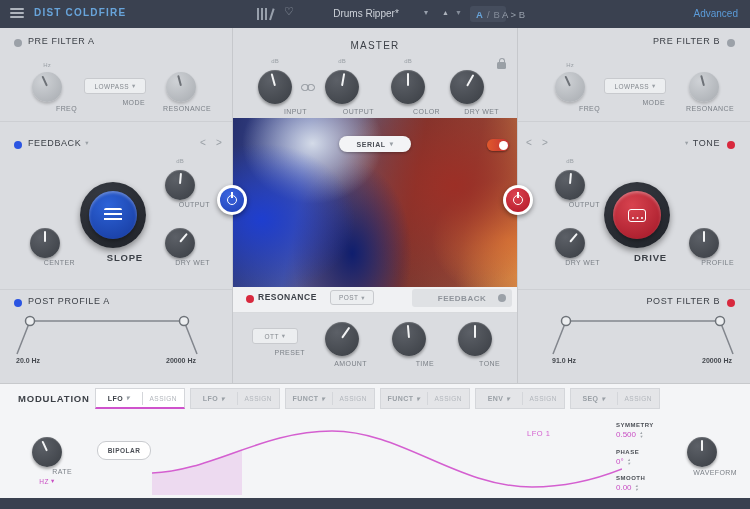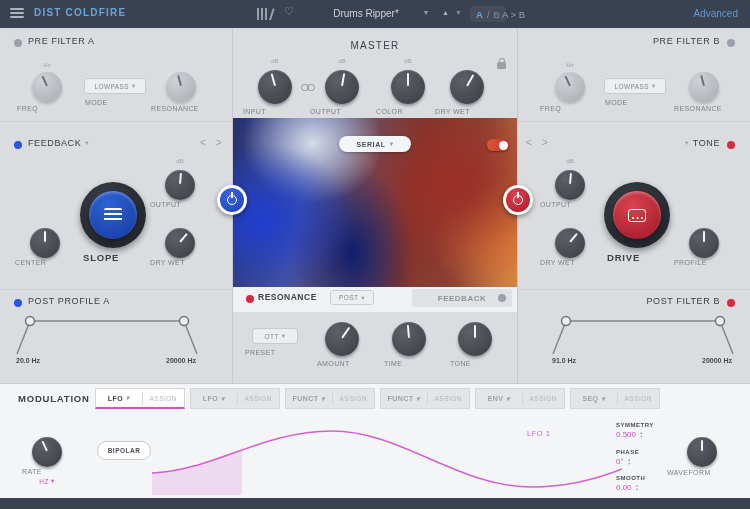--- a/index.html
+++ b/index.html
@@ -26,21 +26,21 @@
   .ab-pill .a{color:#68a4da;font-weight:bold}
   .ab-pill .sep,.ab-pill .b{color:#848c99}
   .a2b{position:absolute;left:502px;top:9px;font-size:9.5px;color:#98a0ac}
   .advanced{position:absolute;right:12px;top:8px;font-size:10px;color:#5b9bd8}
   
   .sec-title{position:absolute;font-size:9px;font-weight:normal;color:#3c4047;letter-spacing:.6px;display:flex;gap:4px;align-items:center}
   .chev{font-size:6.5px;color:#9aa0a6}
   .led{position:absolute;width:8px;height:8px;border-radius:50%}
   .led.gray{background:#9ba1a8}.led.blue{background:#2b55e2}.led.red{background:#d8293e}
   .navarrow{position:absolute;font-size:10px;color:#9aa0a6}
-  .klabel{position:absolute;font-size:7px;color:#7c8188;letter-spacing:.4px;text-align:left}
+  .klabel{position:absolute;font-size:7px;color:#7c8188;letter-spacing:.4px;text-align:right}
   .klabel.bold{font-size:9.5px;font-weight:bold;color:#3c4047;letter-spacing:.8px}
   .kunit{position:absolute;font-size:6px;color:#9aa0a6;text-align:center}
   .knob{position:absolute;border-radius:50%}
   .knob.sm{width:30px;height:30px}
   .knob.md{width:34px;height:34px}
   .knob.dark{background:radial-gradient(circle at 35% 30%,#5c6067,#3a3e44);
              box-shadow:0 2px 3px rgba(0,0,0,.35),inset 0 1px 1px rgba(255,255,255,.15)}
   .knob.light{background:radial-gradient(circle at 35% 30%,#cfd2d6,#a7abb0);
              box-shadow:0 2px 3px rgba(0,0,0,.2)}
   .knob::after{content:"";position:absolute;left:calc(50% - 1px);top:3px;width:2px;

